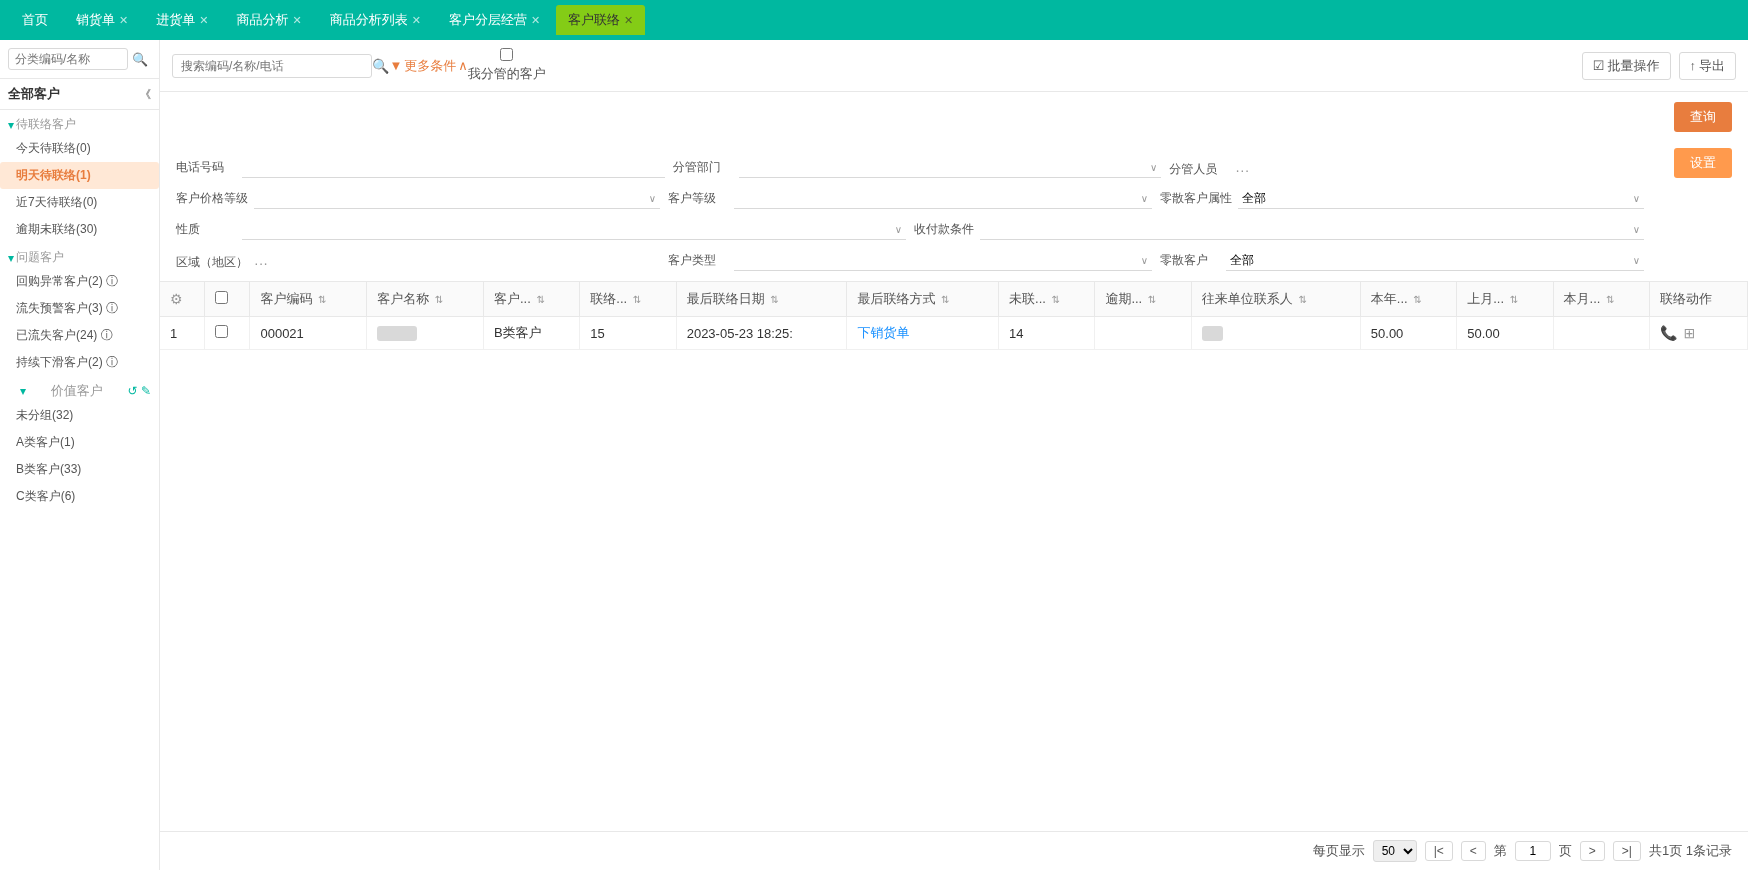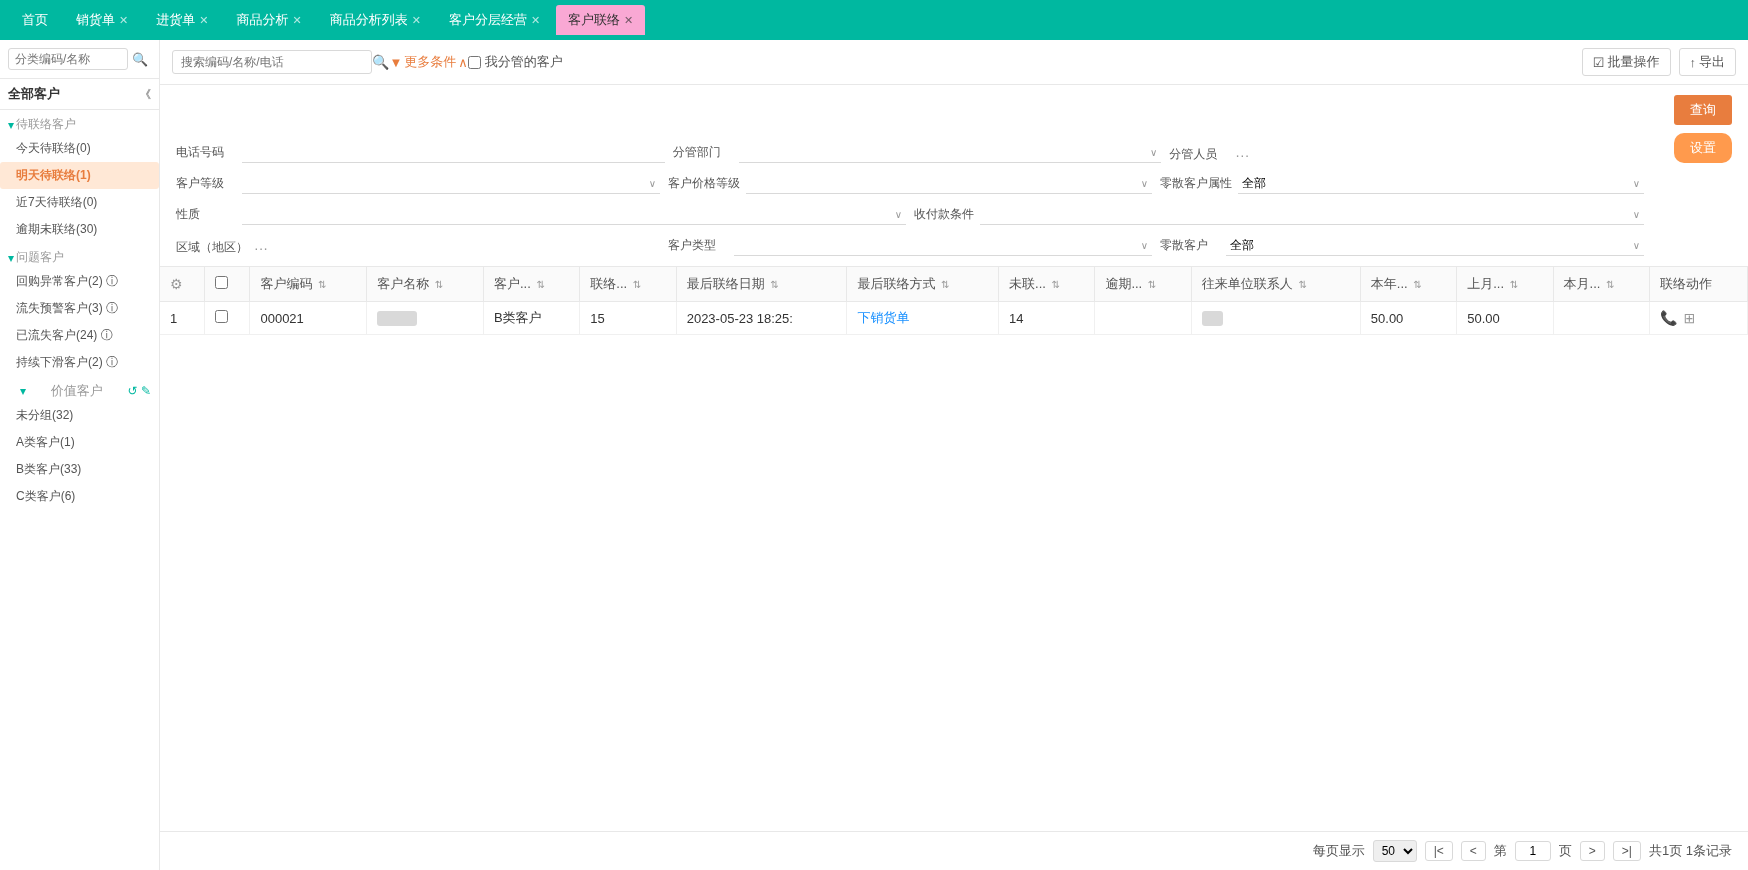--- a/index.html
+++ b/index.html
@@ -16,21 +16,21 @@
     }
     .top-nav-item {
       color: #fff;
       padding: 6px 12px;
       cursor: pointer;
       border-radius: 3px 3px 0 0;
       font-size: 13px;
       white-space: nowrap;
     }
     .top-nav-item.active {
-      background: #f9a8d4;
+      background: #84cc16;
       color: #333;
     }
     .top-nav-item .close-x {
       margin-left: 4px;
       font-size: 11px;
       opacity: 0.7;
     }
 
     
     .main-layout {
@@ -134,20 +134,21 @@
       align-items: center;
       gap: 2px;
     }
     .checkbox-label {
       display: flex;
       align-items: center;
       gap: 4px;
       color: #555;
       font-size: 12px;
       cursor: pointer;
+      flex-direction: column;
     }
     .filter-right-actions {
       margin-left: auto;
       display: flex;
       align-items: center;
       gap: 8px;
     }
     .bulk-action-btn {
       border: 1px solid #d9d9d9;
       background: #fff;
@@ -234,29 +235,29 @@
       border: none;
       border-radius: 3px;
       padding: 6px 16px;
       cursor: pointer;
       font-size: 13px;
     }
     .reset-btn {
       background: #ff9a4d;
       color: #fff;
       border: none;
-      border-radius: 10px;
+      border-radius: 3px;
       padding: 6px 15px;
       cursor: pointer;
       font-size: 13px;
     }
     .filter-action-btns {
       display: flex;
       flex-direction: column;
-      gap: 8px;
+      gap: 16px;
       margin-left: 8px;
     }
 
     
     .table-area {
       flex: 1;
       overflow: auto;
       background: #fff;
     }
     table {
@@ -441,27 +442,27 @@
           <span class="filter-dots">···</span>
         </div>
         <div class="filter-action-btns">
           <button class="query-btn">查询</button>
           <button class="reset-btn">设置</button>
         </div>
       </div>
 
       <div style="display:flex; gap:8px; align-items:flex-end; margin-bottom:10px;">
         <div class="filter-field" style="flex:2;">
+          <span class="filter-label">客户价格等级</span>
+          <div class="filter-select-wrap">
+            <select><option></option></select>
+          </div>
+        </div>
+        <div class="filter-field" style="flex:2;">
           <span class="filter-label">客户等级</span>
-          <div class="filter-select-wrap">
-            <select><option></option></select>
-          </div>
-        </div>
-        <div class="filter-field" style="flex:2;">
-          <span class="filter-label">客户价格等级</span>
           <div class="filter-select-wrap">
             <select><option></option></select>
           </div>
         </div>
         <div class="filter-field" style="flex:2;">
           <span class="filter-label">零散客户属性</span>
           <div class="filter-select-wrap">
             <select>
               <option>全部</option>
             </select>

